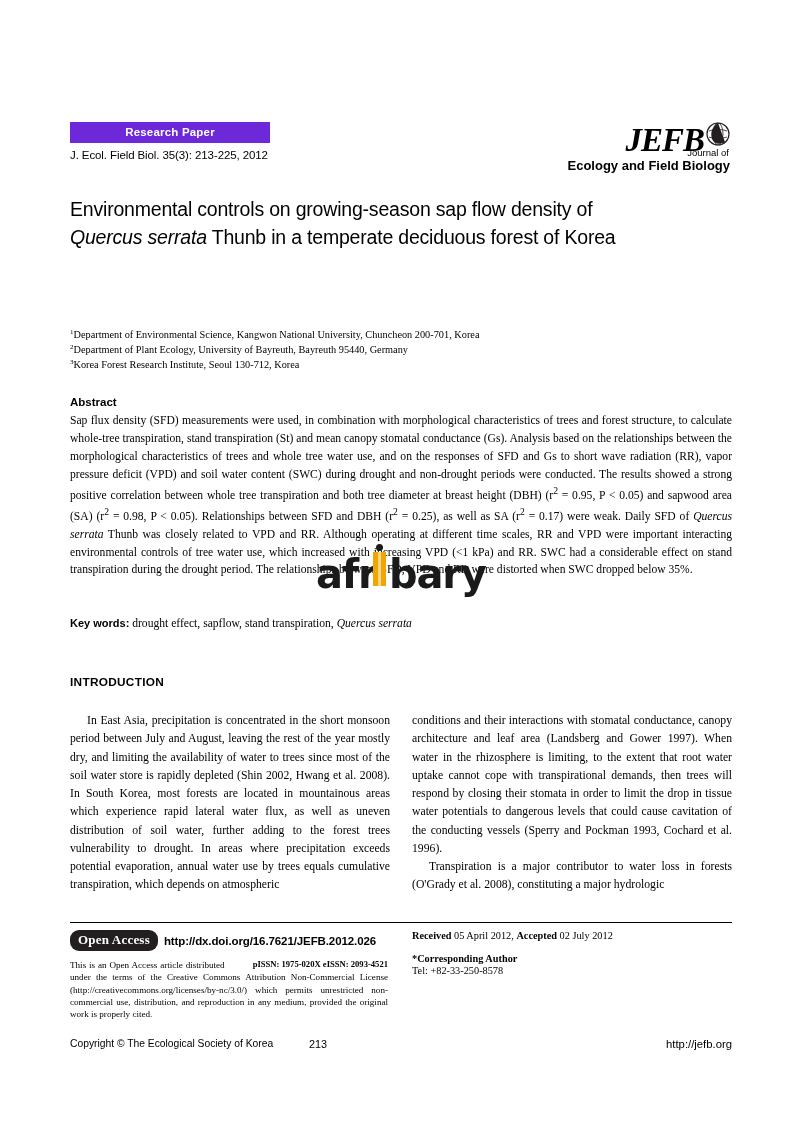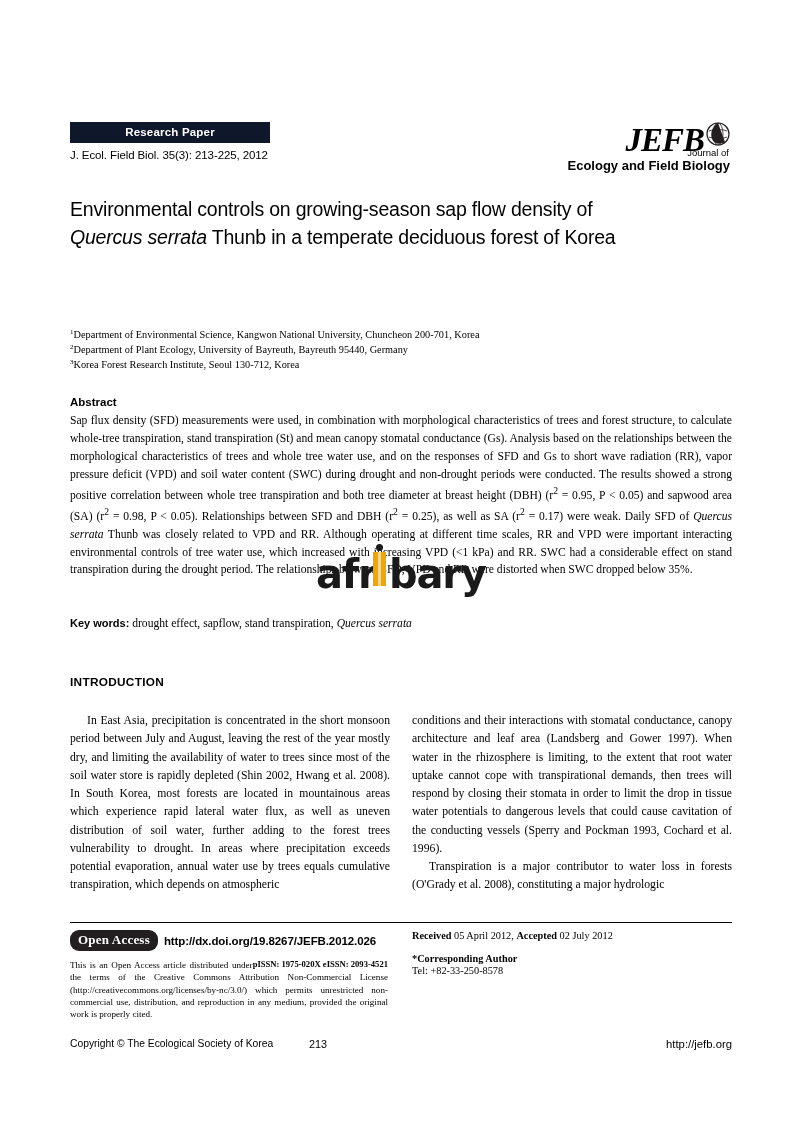--- a/index.html
+++ b/index.html
@@ -23,21 +23,21 @@
   
   .masthead {
     position: absolute;
     left: 70px;
     top: 122px;
     width: 660px;
     height: 62px;
   }
   .research-badge {
     display: inline-block;
-    background: #0f172a;
+    background: #6d28d9;
     color: #ffffff;
     font-family: "Liberation Sans", sans-serif;
     font-weight: bold;
     font-size: 11.5px;
     letter-spacing: 0.2px;
     padding: 4px 0 5px 0;
     width: 200px;
     text-align: center;
   }
   .journal-ref {
@@ -248,20 +248,21 @@
     font-size: 9.1px;
     line-height: 1.35;
     text-align: justify;
     width: 318px;
   }
   .issn {
     font-family: "Liberation Serif", serif;
     font-weight: bold;
     font-size: 8.6px;
     float: right;
+    padding-left: 28px;
   }
   .footer-right {
     position: absolute;
     left: 412px;
     top: 930px;
     width: 320px;
     font-family: "Liberation Serif", serif;
   }
   .recv {
     font-size: 10.3px;
@@ -369,21 +370,21 @@
   <div class="col right">
     <p class="noindent">conditions and their interactions with stomatal conductance, canopy architecture and leaf area (Landsberg and Gower 1997). When water in the rhizosphere is limiting, to the extent that root water uptake cannot cope with transpirational demands, then trees will respond by closing their stomata in order to limit the drop in tissue water potentials to dangerous levels that could cause cavitation of the conducting vessels (Sperry and Pockman 1993, Cochard et al. 1996).</p>
     <p>Transpiration is a major contributor to water loss in forests (O'Grady et al. 2008), constituting a major hydrologic</p>
   </div>
 
   <div class="footer-rule"></div>
 
   <div class="footer-left">
     <div class="oa-line">
       <span class="oa-badge">Open Access</span>
-      <span class="doi">http://dx.doi.org/19.8267/JEFB.2012.026</span>
+      <span class="doi">http://dx.doi.org/16.7621/JEFB.2012.026</span>
     </div>
     <div class="license">
       <span class="issn">pISSN: 1975-020X  eISSN: 2093-4521</span>
       <span>This is an Open Access article distributed under the terms of the Creative Commons Attribution Non-Commercial License (http://creativecommons.org/licenses/by-nc/3.0/) which permits unrestricted non-commercial use, distribution, and reproduction in any medium, provided the original work is properly cited.</span>
     </div>
   </div>
 
   <div class="footer-right">
     <div class="recv">
       <b>Received</b>

